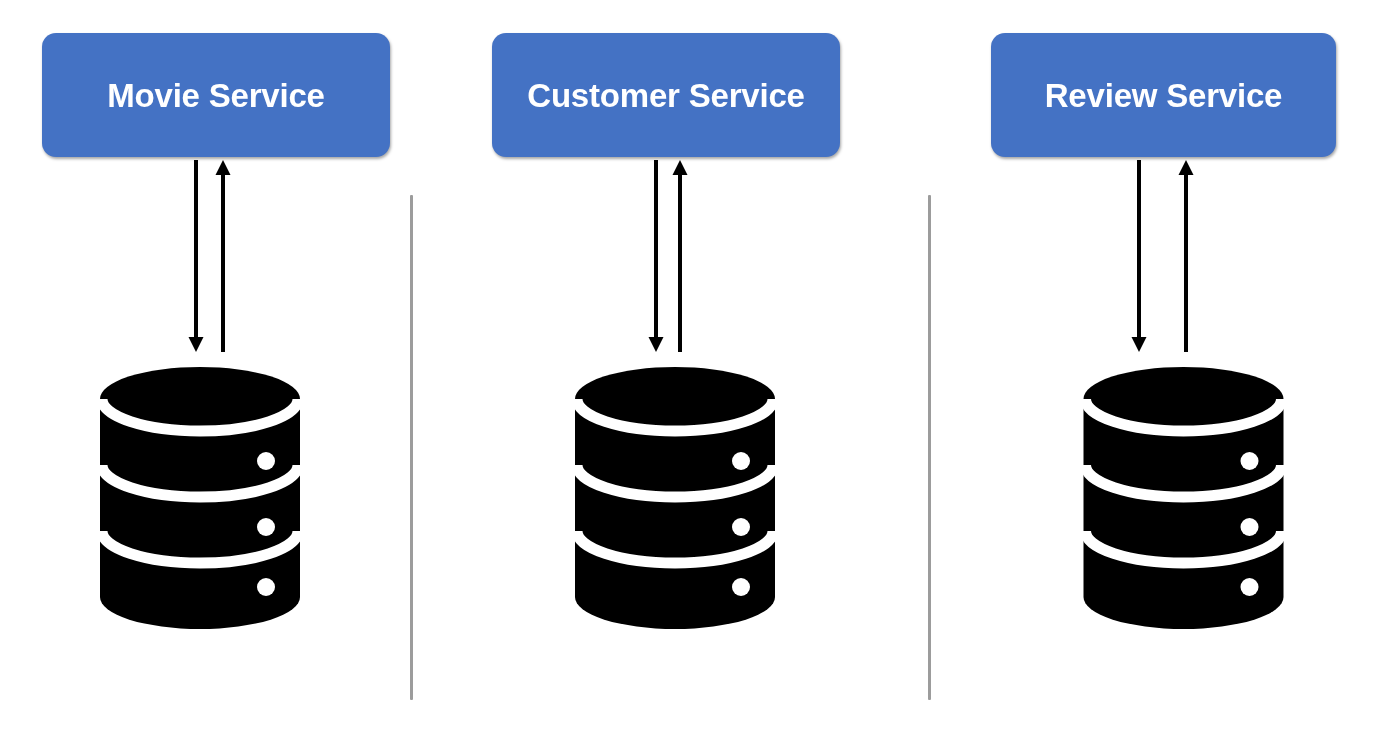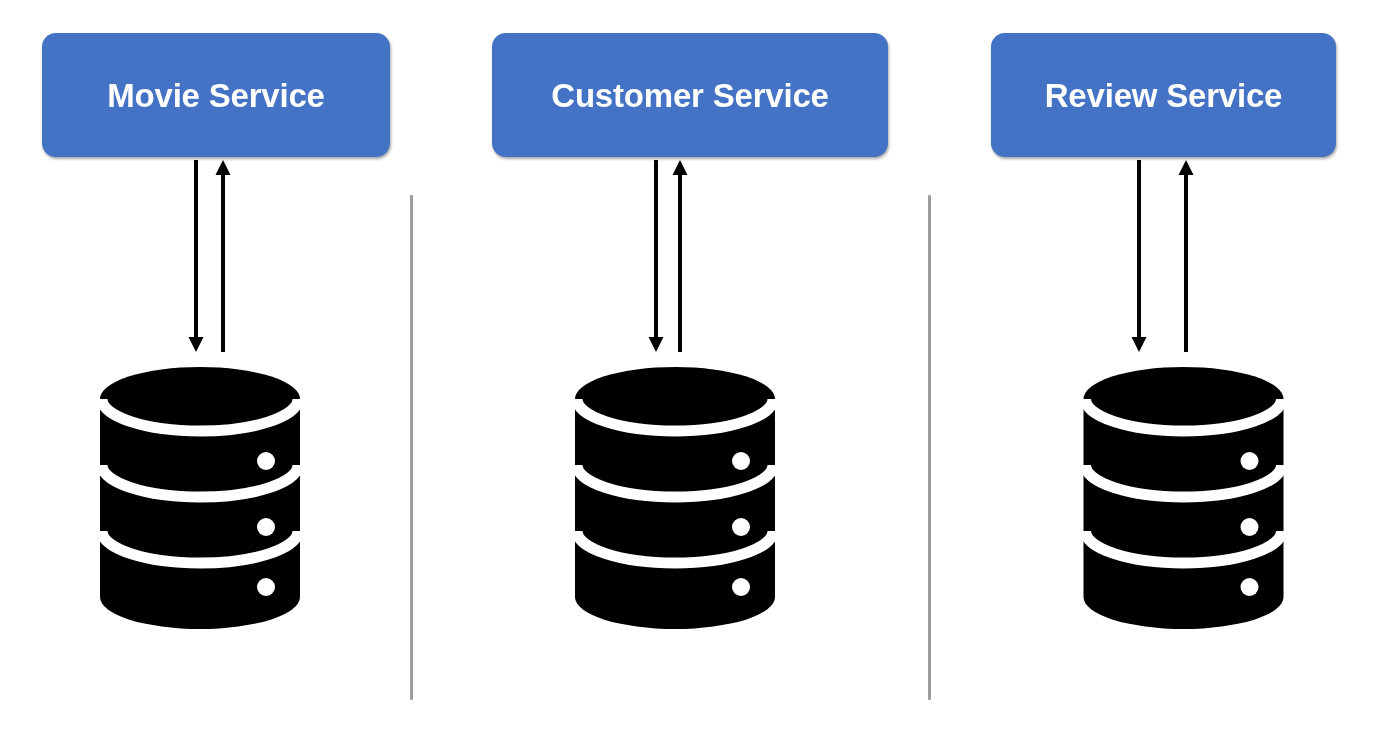--- a/index.html
+++ b/index.html
@@ -74,21 +74,21 @@
           <path d="M 0,34 A 100,32 0 0 1 200,34 L 200,232 A 100,32 0 0 1 0,232 Z" fill="#000000"></path>
           <path d="M 2,34 A 98,32 0 0 0 198,34" fill="none" stroke="#ffffff" stroke-width="11"></path>
           <path d="M 2,100 A 98,32 0 0 0 198,100" fill="none" stroke="#ffffff" stroke-width="11"></path>
           <path d="M 2,166 A 98,32 0 0 0 198,166" fill="none" stroke="#ffffff" stroke-width="11"></path>
           <circle cx="166" cy="96" r="9" fill="#ffffff"></circle>
           <circle cx="166" cy="162" r="9" fill="#ffffff"></circle>
           <circle cx="166" cy="222" r="9" fill="#ffffff"></circle>
         </svg></div>
     </div>
     <div class="group" style="left: 0px; width: 1400px;">
-      <div class="service-box" style="left: 492px; top: 33px; width: 396px; height: 124px; background: rgb(68, 114, 196);">
+      <div class="service-box" style="left: 492px; top: 33px; width: 348px; height: 124px; background: rgb(68, 114, 196);">
         <span class="service-label" style="color: rgb(255, 255, 255);">Customer Service</span>
       </div>
       <div class="arrows" style="left: 0px; top: 0px;">
         <svg width="52" height="192" viewBox="0 0 52 192" style="position: absolute; left: 642px; top: 160px;">
           <line x1="14" y1="0" x2="14" y2="179" stroke="#000000" stroke-width="4"></line>
           <polygon points="6.5,177 21.5,177 14,192" fill="#000000"></polygon>
           <line x1="38" y1="192" x2="38" y2="13" stroke="#000000" stroke-width="4"></line>
           <polygon points="30.5,15 45.5,15 38,0" fill="#000000"></polygon>
         </svg>
       </div>

